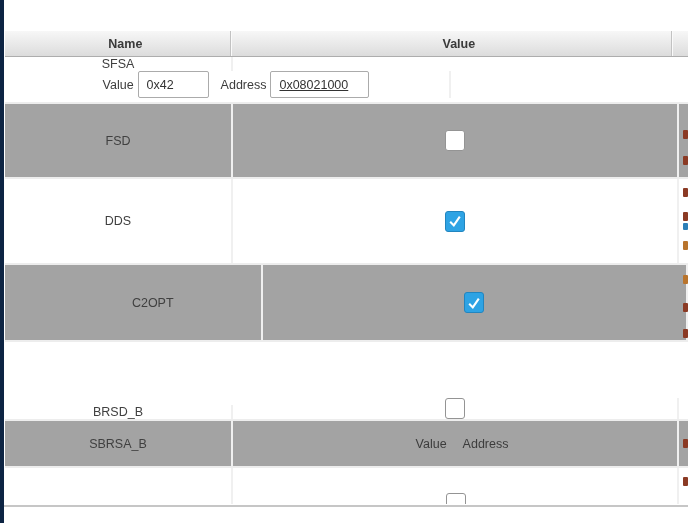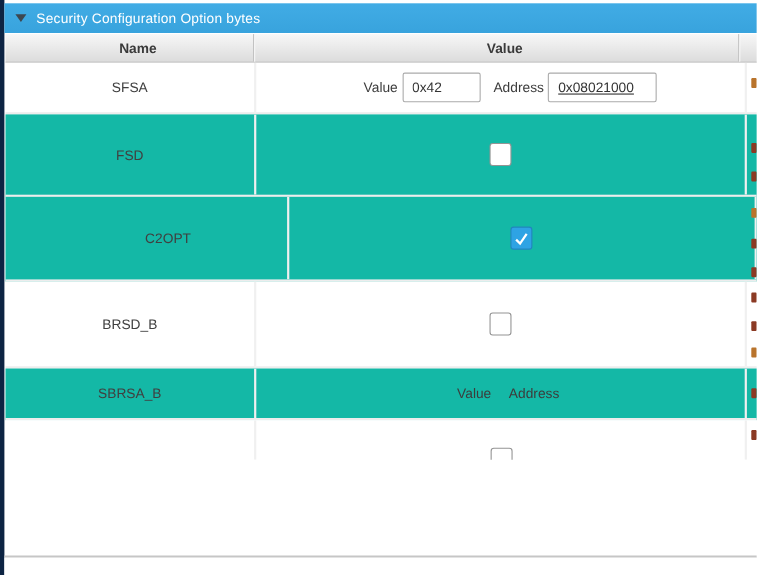--- a/index.html
+++ b/index.html
@@ -22,23 +22,23 @@
   .obtable { position:absolute; left:5px; top:31px; right:0; }
   .thead { display:flex; height:26px;
     background:linear-gradient(#f7f7f7,#dcdcdc); border-bottom:1px solid #adadad; }
   .th { display:flex; align-items:center; justify-content:center;
     font-size:12.5px; font-weight:bold; color:#3a3a3a;padding-left:16px; }
   .th-name { width:228px; border-right:1px solid #c2c2c2; box-shadow:1px 0 0 #fafafa; }
   .th-value { width:446px; border-right:1px solid #c2c2c2; box-shadow:1px 0 0 #fafafa; }
   .th-stub { flex:1; }
 
   .row { display:flex; border-bottom:2px solid #ededed; background:#ffffff; overflow:hidden; }
-  .row.alt { background:#14b8a6;justify-content:center; }
-  .r0 { height:47px; } .r1 { height:75px; } .r2 { height:86px; }
-  .r3 { height:77px;padding-left:40px; } .r4 { height:79px; } .r5 { height:47px; }
+  .row.alt { background:#a3a3a3;justify-content:center; }
+  .r0 { height:47px;flex-direction:column; } .r1 { height:75px; } .r2 { height:86px; }
+  .r3 { height:77px;padding-left:40px; } .r4 { height:79px;align-items:flex-end; } .r5 { height:47px; }
   .r6 { height:36px; border-bottom:none; }
 
   .cell-name { width:228px; border-right:2px solid #f0f0f0; display:flex;
     align-items:center; justify-content:center; font-size:12.5px; color:#404040; }
   .cell-value { width:446px; border-right:2px solid #f0f0f0; display:flex;
     align-items:center; justify-content:center; position:relative; }
   .cell-stub { flex:1; position:relative; }
 
   
   .va-group { display:flex; align-items:center; margin-left:18px; }
@@ -66,24 +66,20 @@
   .bottom-line { position:absolute; left:4px; right:0; top:505px; height:2px; background:#c6c6c6; }
   .bottom-strip { position:absolute; left:4px; right:0; top:507px; bottom:0; background:#ffffff; }
 </style>
 </head>
 <body>
 
 <div class="stage">
 
   <div class="navy-edge"></div>
 
-  <div class="section-header">
-    <span class="tri-down"></span>
-    <span class="section-title">Security Configuration Option bytes</span>
-  </div>
 
   <div class="obtable">
 
     <div class="thead">
       <div class="th th-name">Name</div>
       <div class="th th-value">Value</div>
       <div class="th th-stub"></div>
     </div>
 
     <div class="row r0">
@@ -107,20 +103,36 @@
         <div class="checkbox">
           
         </div>
       </div>
       <div class="cell-stub">
         <span class="frag" style="top:26px"></span>
         <span class="frag" style="top:52px"></span>
       </div>
     </div>
 
+    <div class="row r2">
+      <div class="cell-name">DDS</div>
+      <div class="cell-value">
+        <div class="checkbox checked">
+          <svg width="16" height="16" viewBox="0 0 20 20">
+              <polyline points="4,11 8.5,15.5 16,4.5" fill="none" stroke="#ffffff" stroke-width="2.6"></polyline>
+            </svg>
+        </div>
+      </div>
+      <div class="cell-stub">
+        <span class="frag" style="top:9px"></span>
+        <span class="frag" style="top:33px"></span>
+        <span class="frag blue" style="top:44px"></span>
+        <span class="frag orange" style="top:62px"></span>
+      </div>
+    </div>
 
     <div class="row alt r3">
       <div class="cell-name">C2OPT</div>
       <div class="cell-value">
         <div class="checkbox checked">
           <svg width="16" height="16" viewBox="0 0 20 20">
               <polyline points="4,11 8.5,15.5 16,4.5" fill="none" stroke="#ffffff" stroke-width="2.6"></polyline>
             </svg>
         </div>
       </div>

